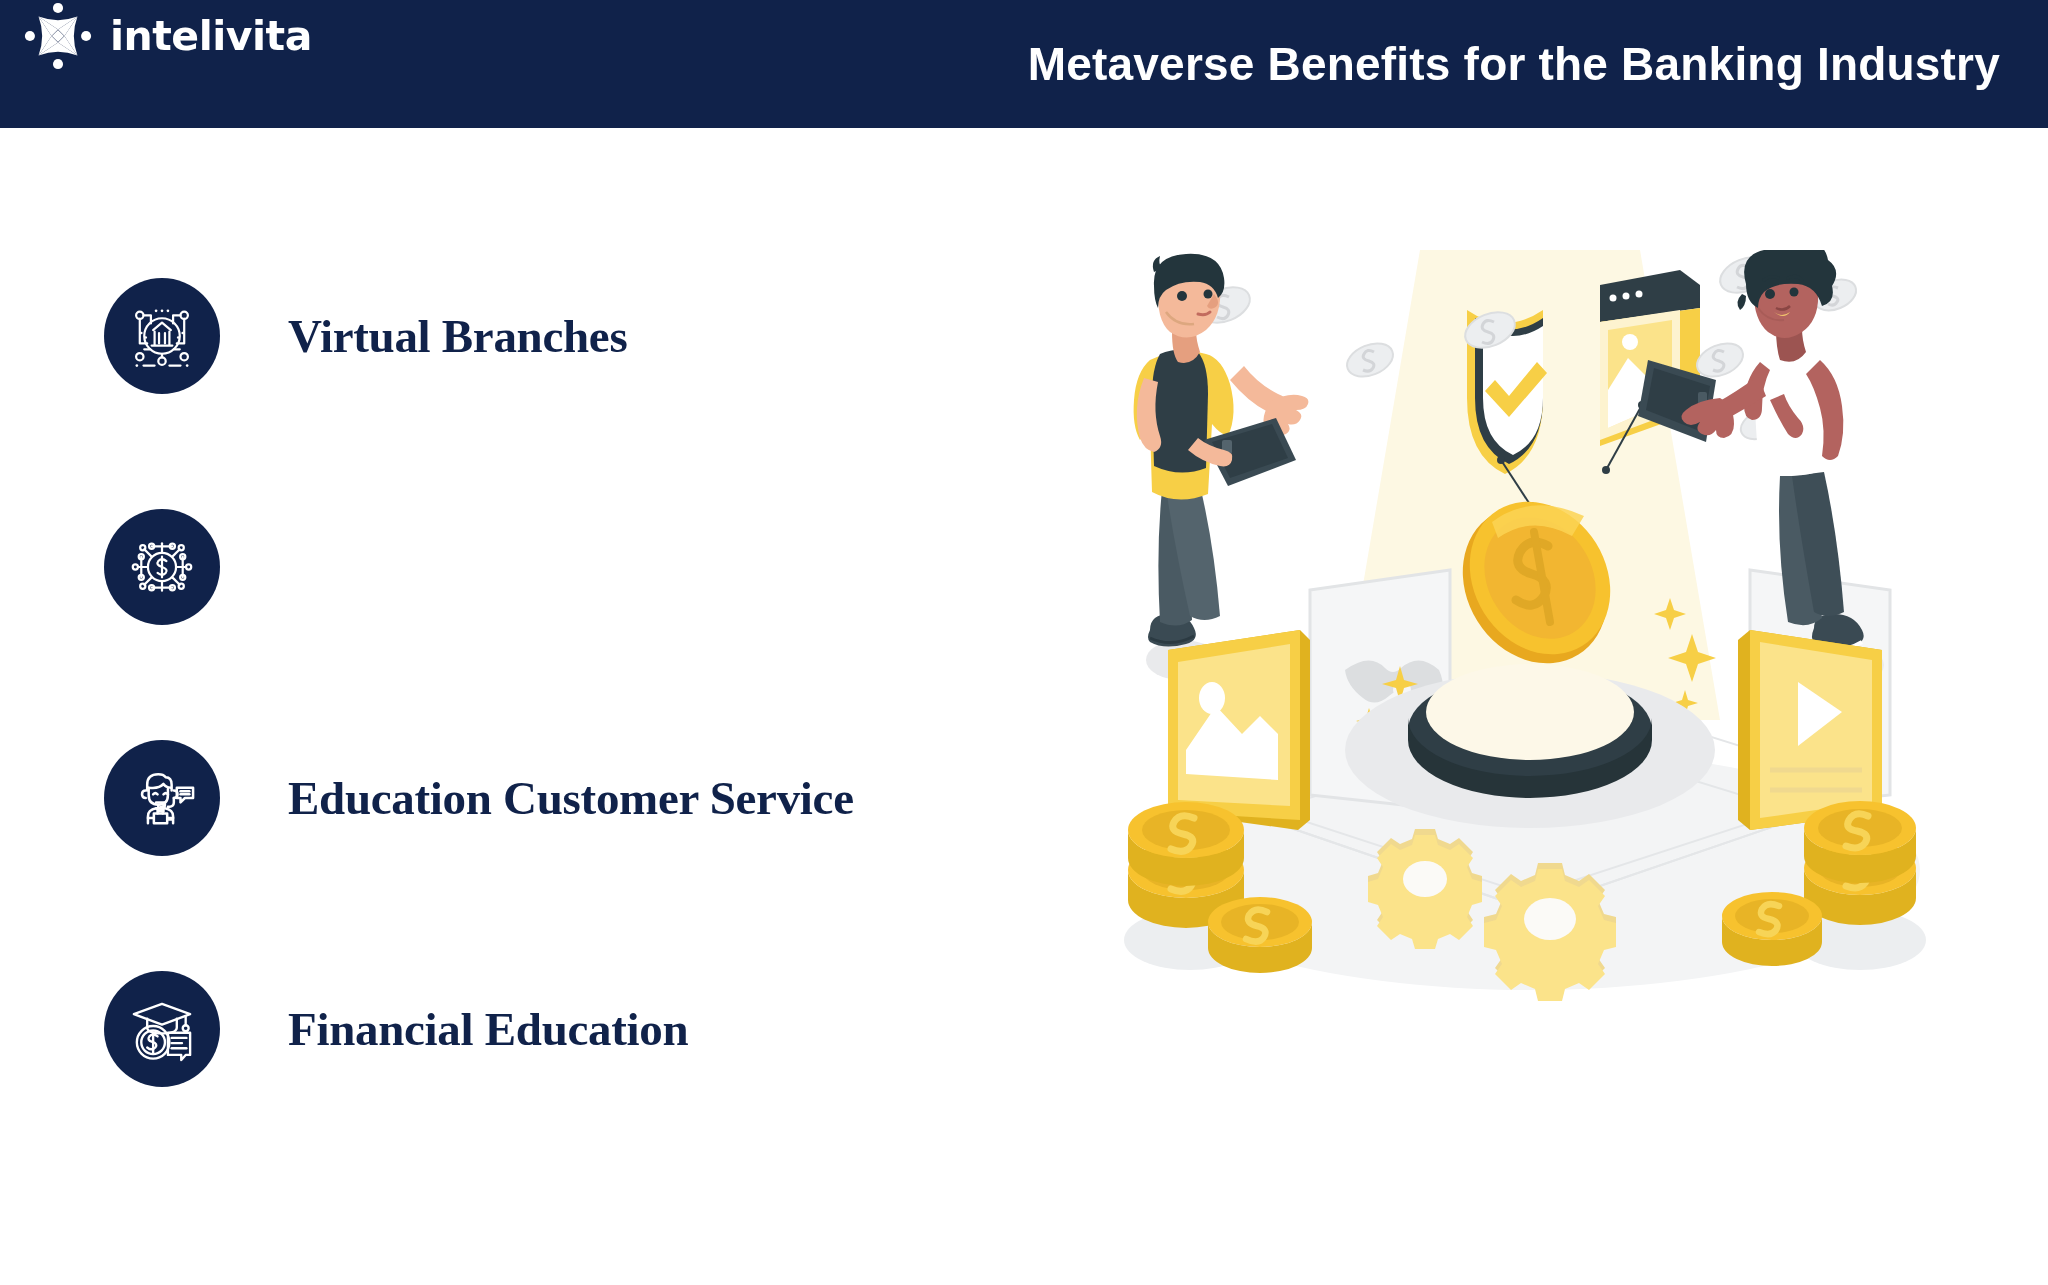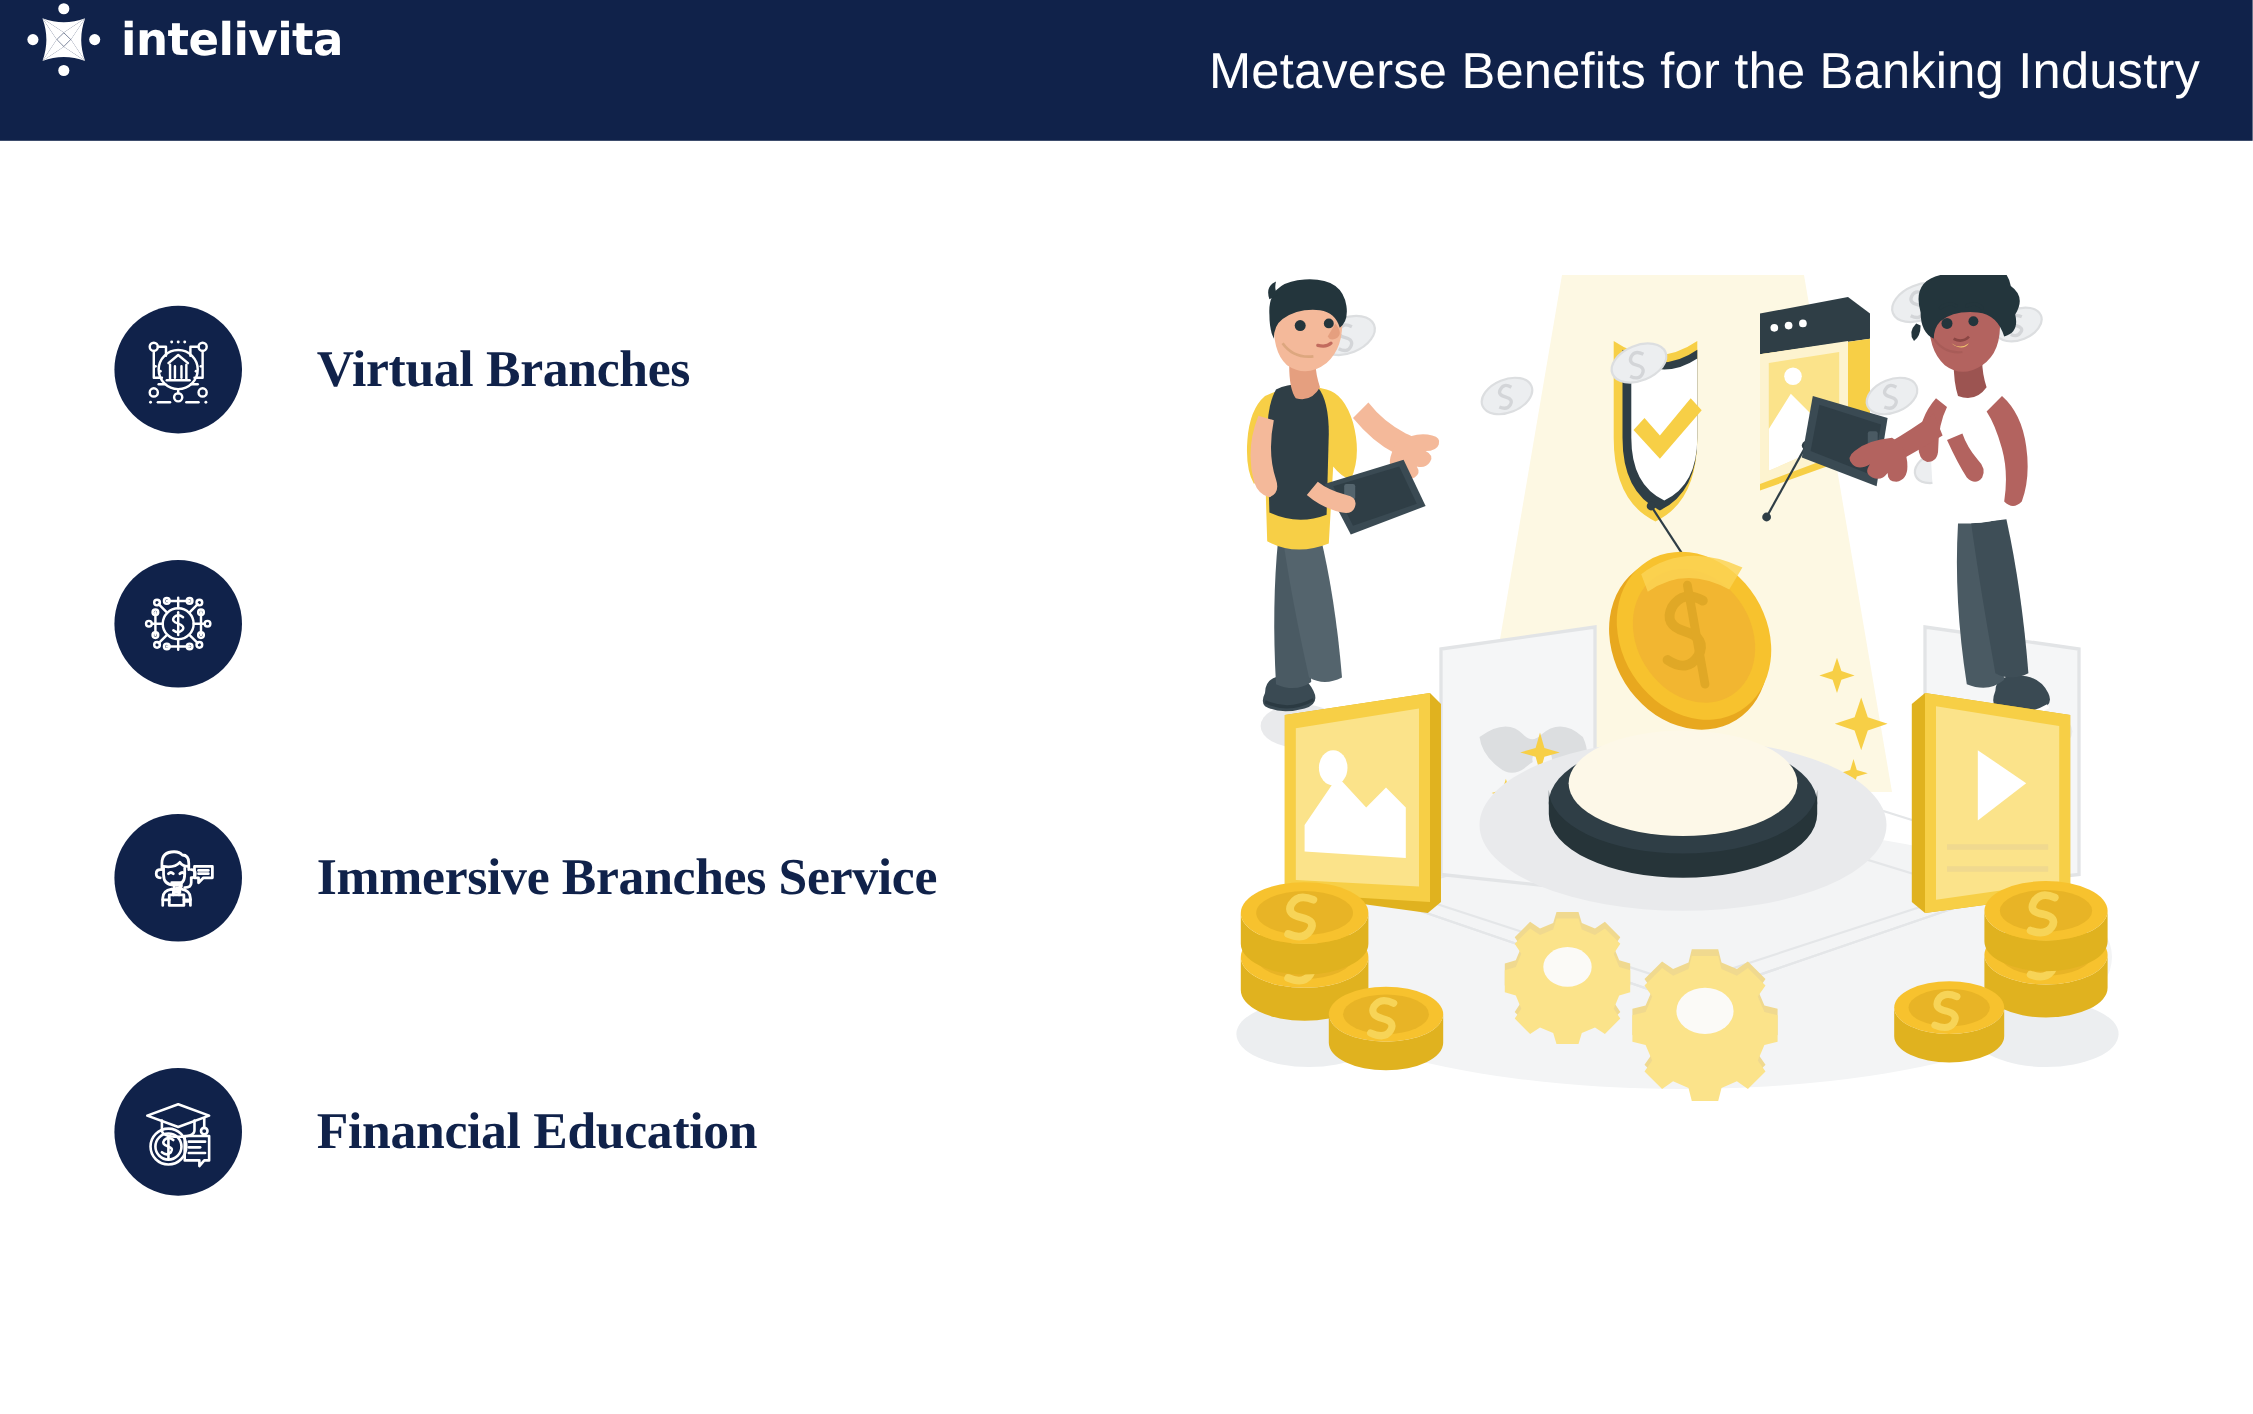--- a/index.html
+++ b/index.html
@@ -52,21 +52,21 @@
     line-height: 1;
     font-family: "DejaVu Sans", sans-serif;
   }
   #header-title {
     position: absolute;
     right: 48px;
     top: 50%;
     transform: translateY(-50%);
     color: #ffffff;
     font-size: 46px;
-    font-weight: normal;
+    font-weight: bold;
     letter-spacing: 0.2px;
     white-space: nowrap;
     font-family: "Liberation Sans", sans-serif;
   }
 
   
   #benefits {
     position: absolute;
     left: 104px;
     top: 278px;
@@ -244,21 +244,21 @@
             <path d="M44 71 v-3 h7 v3"></path>
             <path d="M31 77 h8"></path>
               <path d="M57 77 h8"></path>
             <path d="M59 79 h5"></path>
             <path d="M70 36 h22 v14 h-11 l-6 6 v-6 h-5 z"></path>
             <path d="M75 41 h12"></path>
               <path d="M75 45 h12"></path>
           </g>
         </svg>
       </div>
-      <div class="benefit-label">Immersive Branches Service</div>
+      <div class="benefit-label">Education Customer Service</div>
     </div>
 
     <div class="benefit-row">
       <div class="benefit-badge">
         <svg width="74" height="74" viewBox="0 0 100 100">
           <g fill="none" stroke="#ffffff" stroke-width="3.2" stroke-linecap="round" stroke-linejoin="round">
             <path d="M50 16 L88 30 L50 44 L12 30 Z"></path>
             <path d="M30 36 v12 q0 8 20 8 q20 0 20 -8 v-12"></path>
             <path d="M82 33 v12"></path>
             <circle cx="82" cy="49" r="4"></circle>

